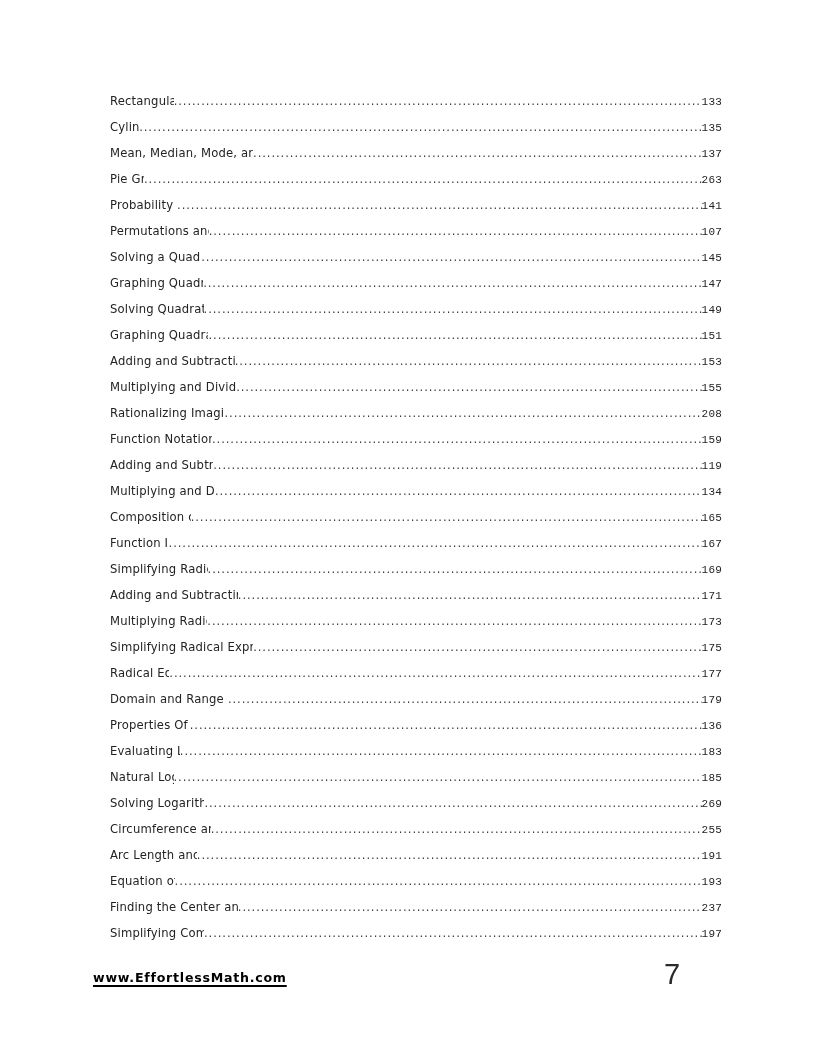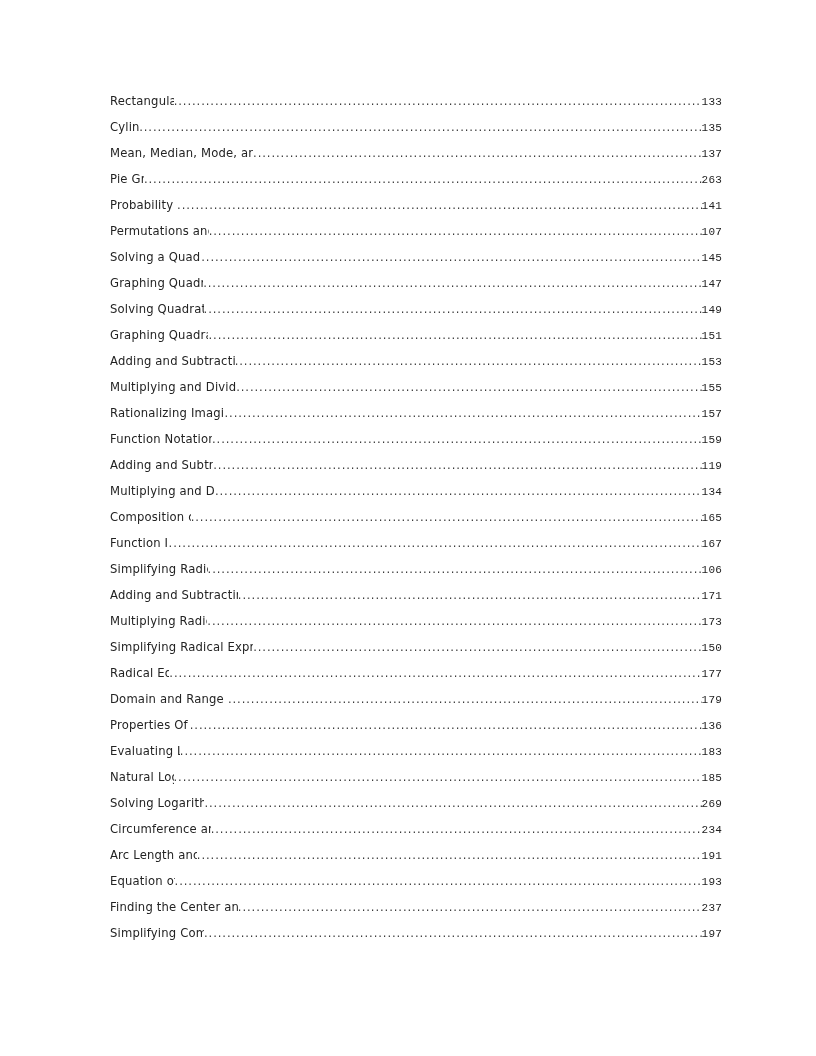--- a/index.html
+++ b/index.html
@@ -168,21 +168,21 @@
         <span class="toc-page">153</span>
       </div>
       <div class="toc-entry">
         <span class="toc-title">Multiplying and Dividing Complex Numbers</span>
         <span class="toc-leader"></span>
         <span class="toc-page">155</span>
       </div>
       <div class="toc-entry">
         <span class="toc-title">Rationalizing Imaginary Denominators</span>
         <span class="toc-leader"></span>
-        <span class="toc-page">157</span>
+        <span class="toc-page">208</span>
       </div>
       <div class="toc-entry">
         <span class="toc-title">Function Notation and Evaluation</span>
         <span class="toc-leader"></span>
         <span class="toc-page">159</span>
       </div>
       <div class="toc-entry">
         <span class="toc-title">Adding and Subtracting Functions</span>
         <span class="toc-leader"></span>
         <span class="toc-page">119</span>
@@ -198,36 +198,36 @@
         <span class="toc-page">165</span>
       </div>
       <div class="toc-entry">
         <span class="toc-title">Function Inverses</span>
         <span class="toc-leader"></span>
         <span class="toc-page">167</span>
       </div>
       <div class="toc-entry">
         <span class="toc-title">Simplifying Radical Expressions</span>
         <span class="toc-leader"></span>
-        <span class="toc-page">106</span>
+        <span class="toc-page">169</span>
       </div>
       <div class="toc-entry">
         <span class="toc-title">Adding and Subtracting Radical Expressions</span>
         <span class="toc-leader"></span>
         <span class="toc-page">171</span>
       </div>
       <div class="toc-entry">
         <span class="toc-title">Multiplying Radical Expressions</span>
         <span class="toc-leader"></span>
         <span class="toc-page">173</span>
       </div>
       <div class="toc-entry">
         <span class="toc-title">Simplifying Radical Expressions Involving Fractions</span>
         <span class="toc-leader"></span>
-        <span class="toc-page">150</span>
+        <span class="toc-page">175</span>
       </div>
       <div class="toc-entry">
         <span class="toc-title">Radical Equations</span>
         <span class="toc-leader"></span>
         <span class="toc-page">177</span>
       </div>
       <div class="toc-entry">
         <span class="toc-title">Domain and Range of Radical Functions</span>
         <span class="toc-leader"></span>
         <span class="toc-page">179</span>
@@ -248,21 +248,21 @@
         <span class="toc-page">185</span>
       </div>
       <div class="toc-entry">
         <span class="toc-title">Solving Logarithmic Equations</span>
         <span class="toc-leader"></span>
         <span class="toc-page">269</span>
       </div>
       <div class="toc-entry">
         <span class="toc-title">Circumference and Area of circle</span>
         <span class="toc-leader"></span>
-        <span class="toc-page">234</span>
+        <span class="toc-page">255</span>
       </div>
       <div class="toc-entry">
         <span class="toc-title">Arc Length and Sector Area</span>
         <span class="toc-leader"></span>
         <span class="toc-page">191</span>
       </div>
       <div class="toc-entry">
         <span class="toc-title">Equation of a Circle</span>
         <span class="toc-leader"></span>
         <span class="toc-page">193</span>
@@ -272,14 +272,18 @@
         <span class="toc-leader"></span>
         <span class="toc-page">237</span>
       </div>
       <div class="toc-entry">
         <span class="toc-title">Simplifying Complex Fractions</span>
         <span class="toc-leader"></span>
         <span class="toc-page">197</span>
       </div>
     </div>
 
+  <div class="footer">
+    <div class="footer-url">www.EffortlessMath.com</div>
+    <div class="footer-pagenum">7</div>
+  </div>
 
 </div>
 
 </body></html>

